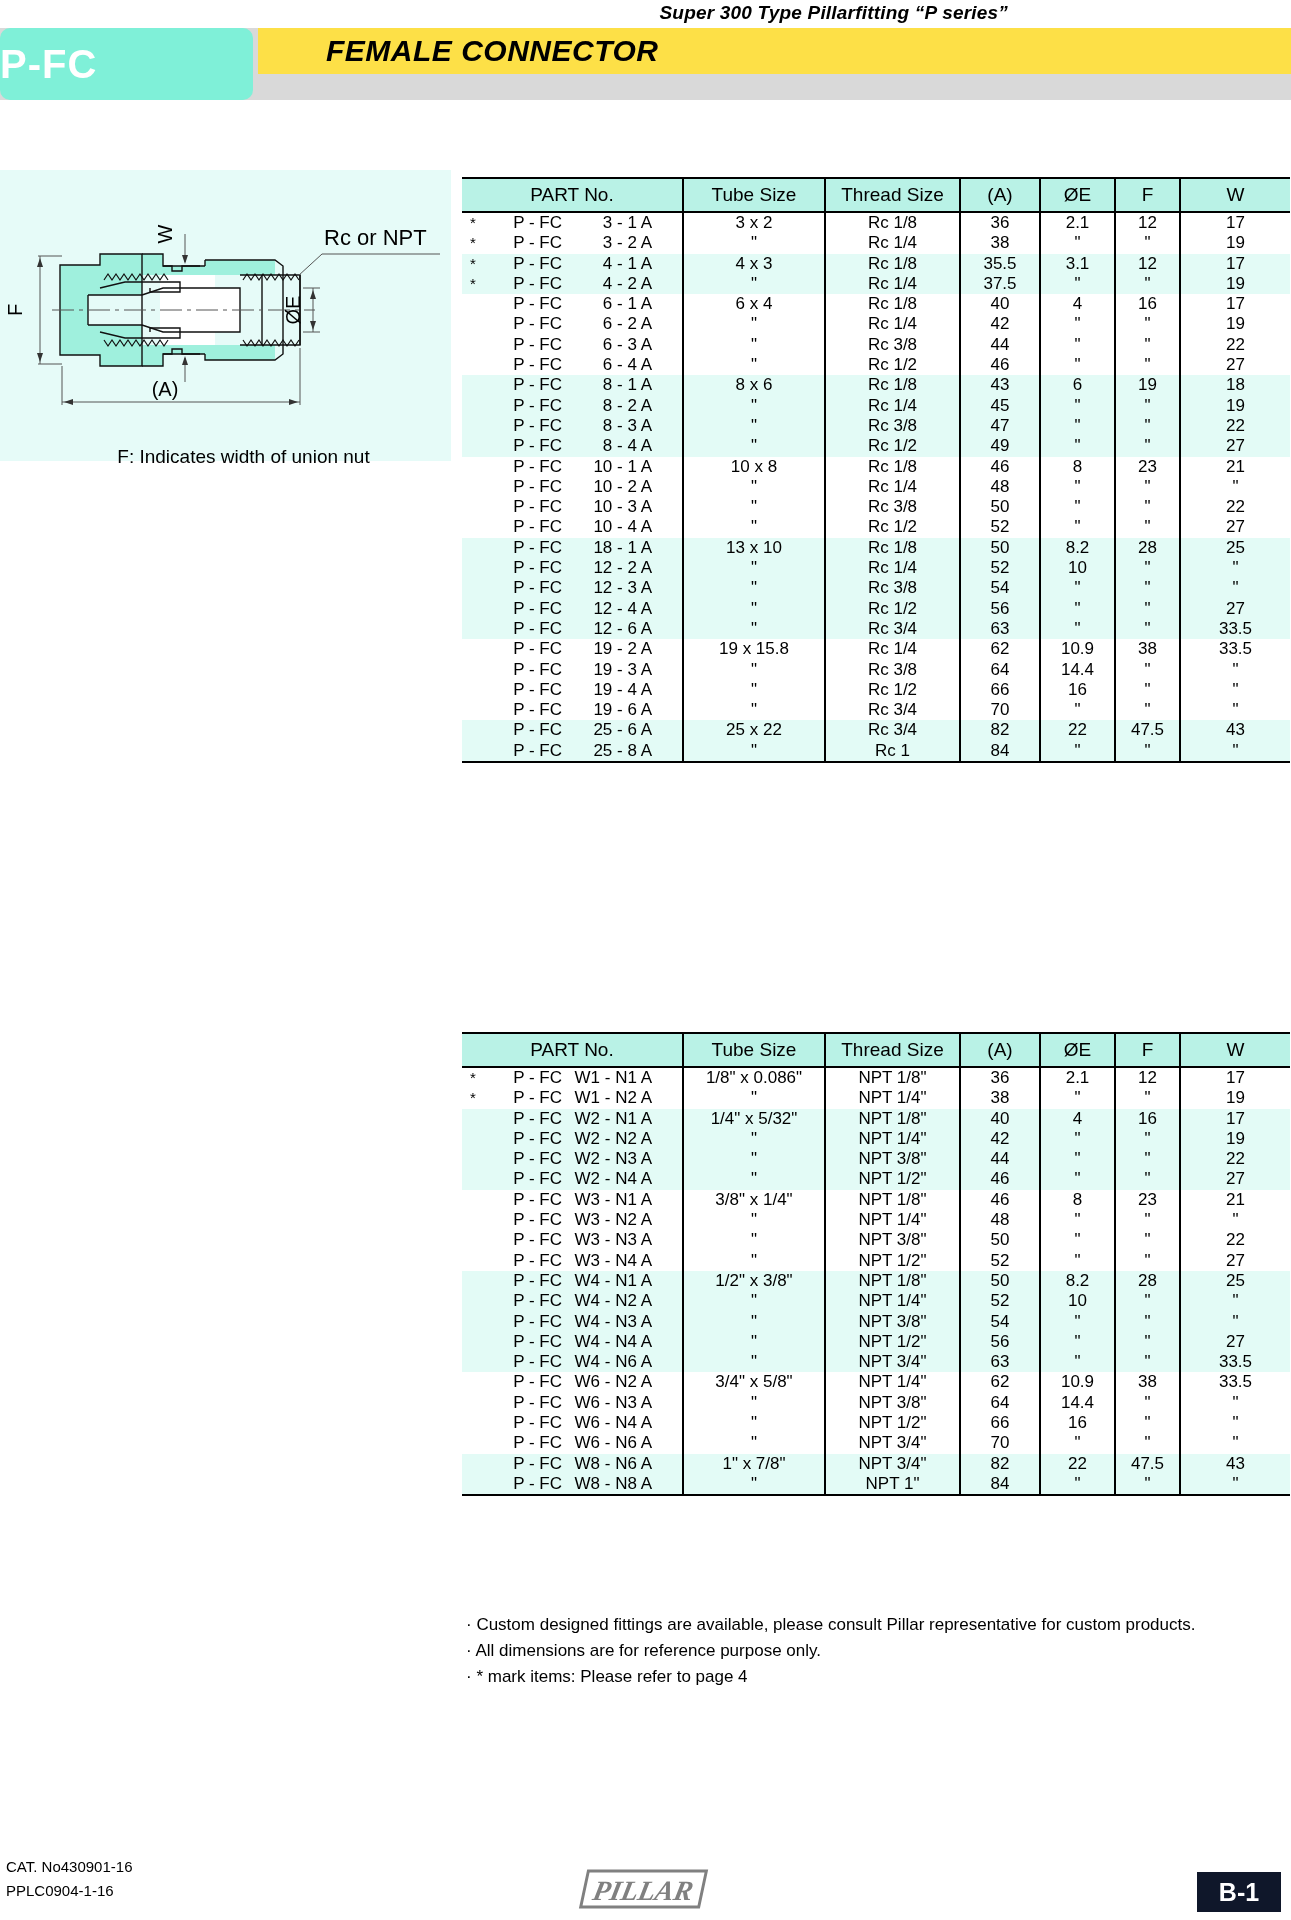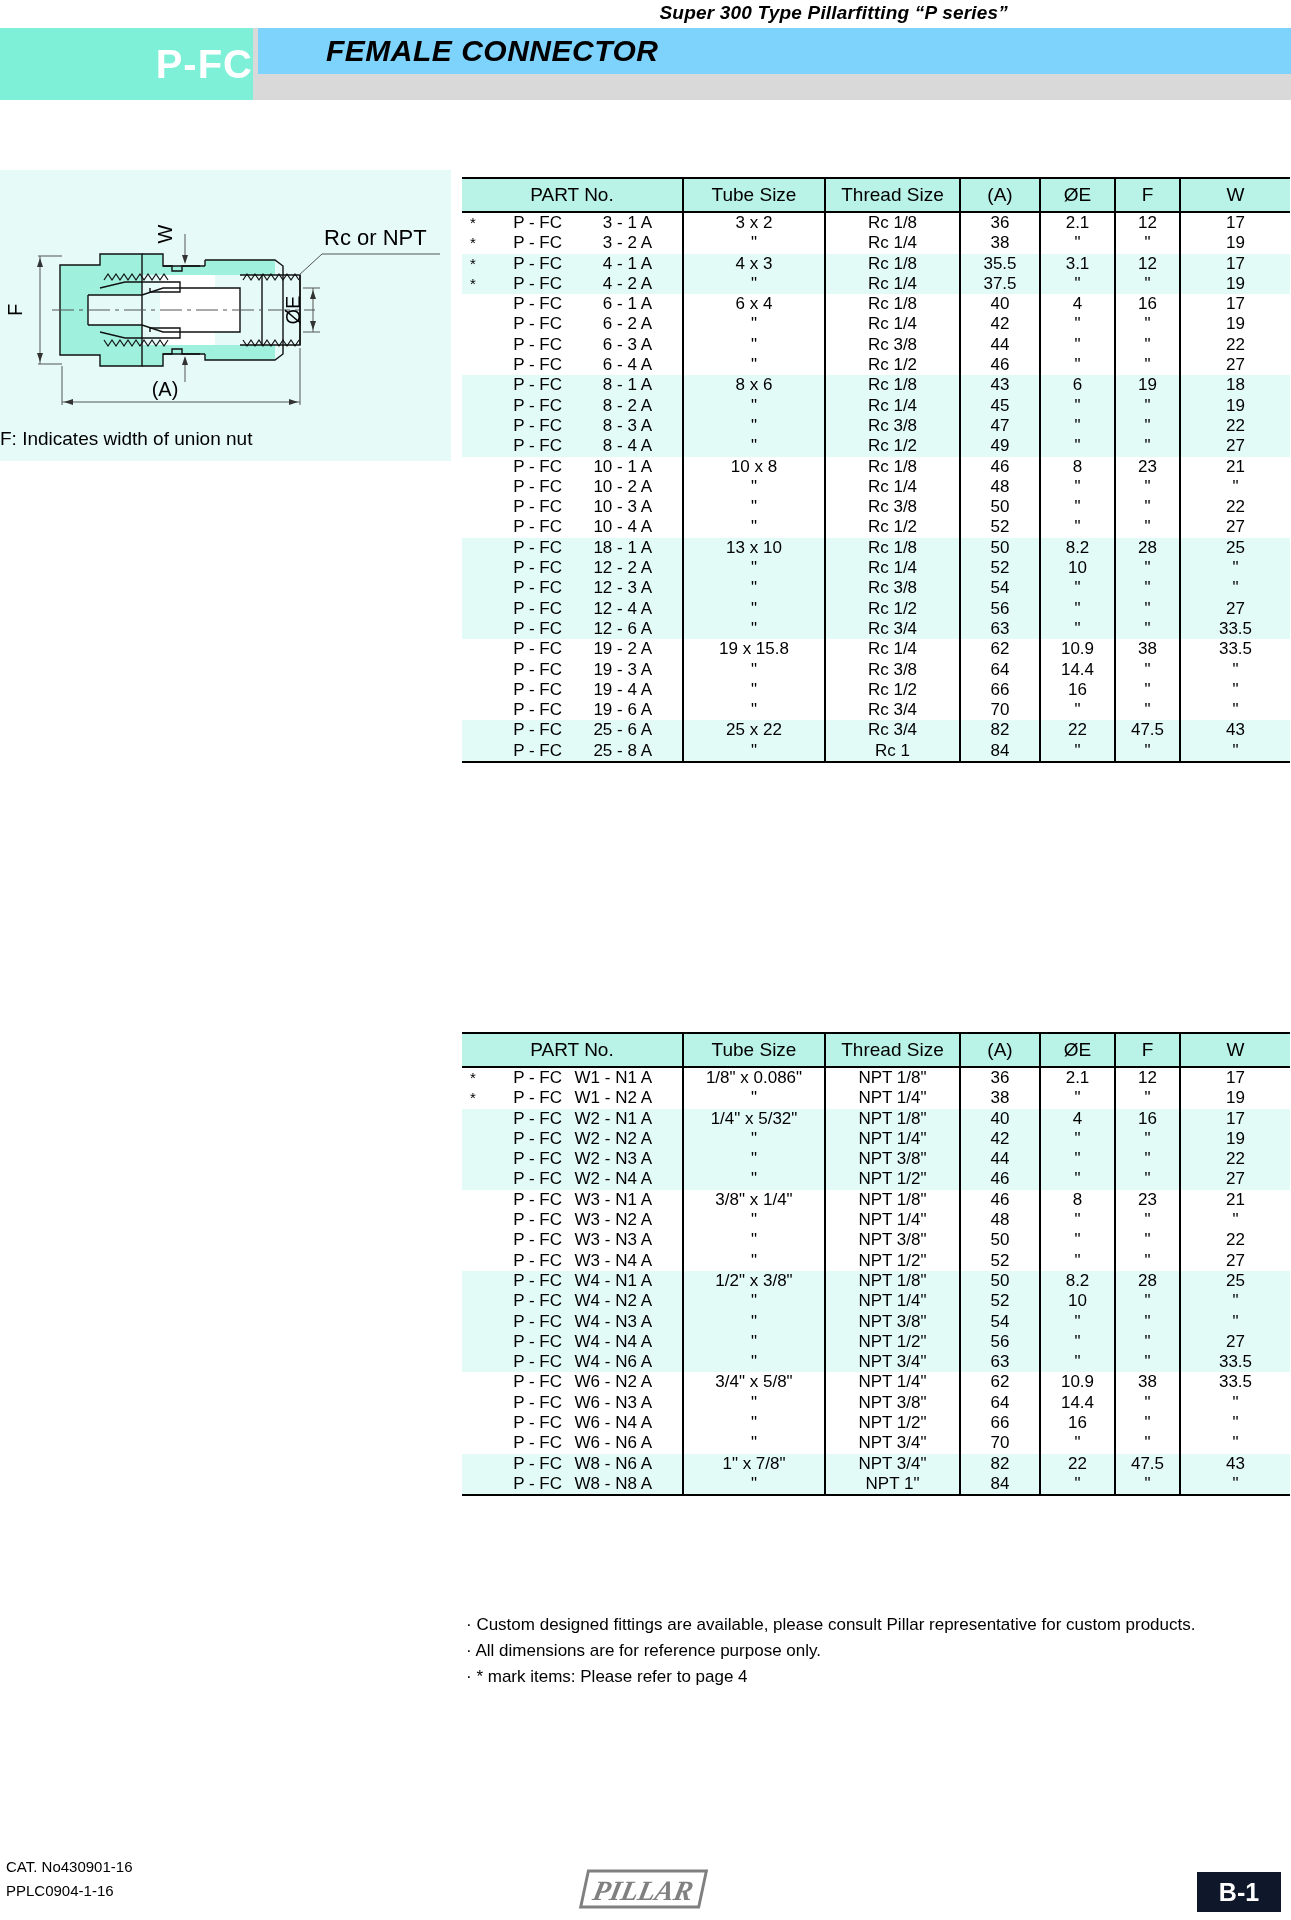--- a/index.html
+++ b/index.html
@@ -18,43 +18,43 @@
     text-align:right;padding-right:18px;box-sizing:border-box;
     font-style:italic;font-weight:bold;font-size:19px;letter-spacing:.2px;
   }
   #header-band{
     position:absolute;left:0;top:28px;width:1291px;height:72px;
     background:#d9d9d9;
   }
   #code-box{
     position:absolute;left:0;top:28px;width:253px;height:72px;
     background:#7ff0d8;
-    display:flex;align-items:center;justify-content:flex-end;
+    display:flex;align-items:center;justify-content:flex-start;border-radius:10px;
   }
   #code-box span{
     color:#ffffff;font-weight:bold;font-size:40px;letter-spacing:1px;
   }
   #title-box{
     position:absolute;left:258px;top:28px;width:1033px;height:46px;
-    background:#7dd3fc;
+    background:#fde047;
     display:flex;align-items:center;
   }
   #title-box span{
     font-style:italic;font-weight:bold;font-size:30px;
     padding-left:68px;letter-spacing:.5px;
   }
 
   
   #diagram-panel{
     position:absolute;left:0;top:170px;width:451px;height:291px;
     background:#e6fbf8;
   }
   #diagram-caption{
-    position:absolute;left:0;top:428px;width:487px;
-    text-align:left;font-size:19px;
+    position:absolute;left:0;top:446px;width:487px;
+    text-align:center;font-size:19px;
   }
 
   
   .tbl{
     position:absolute;left:462px;width:828px;
     border-collapse:collapse;
     table-layout:fixed;
     font-size:17px;
   }
   .tbl td{

